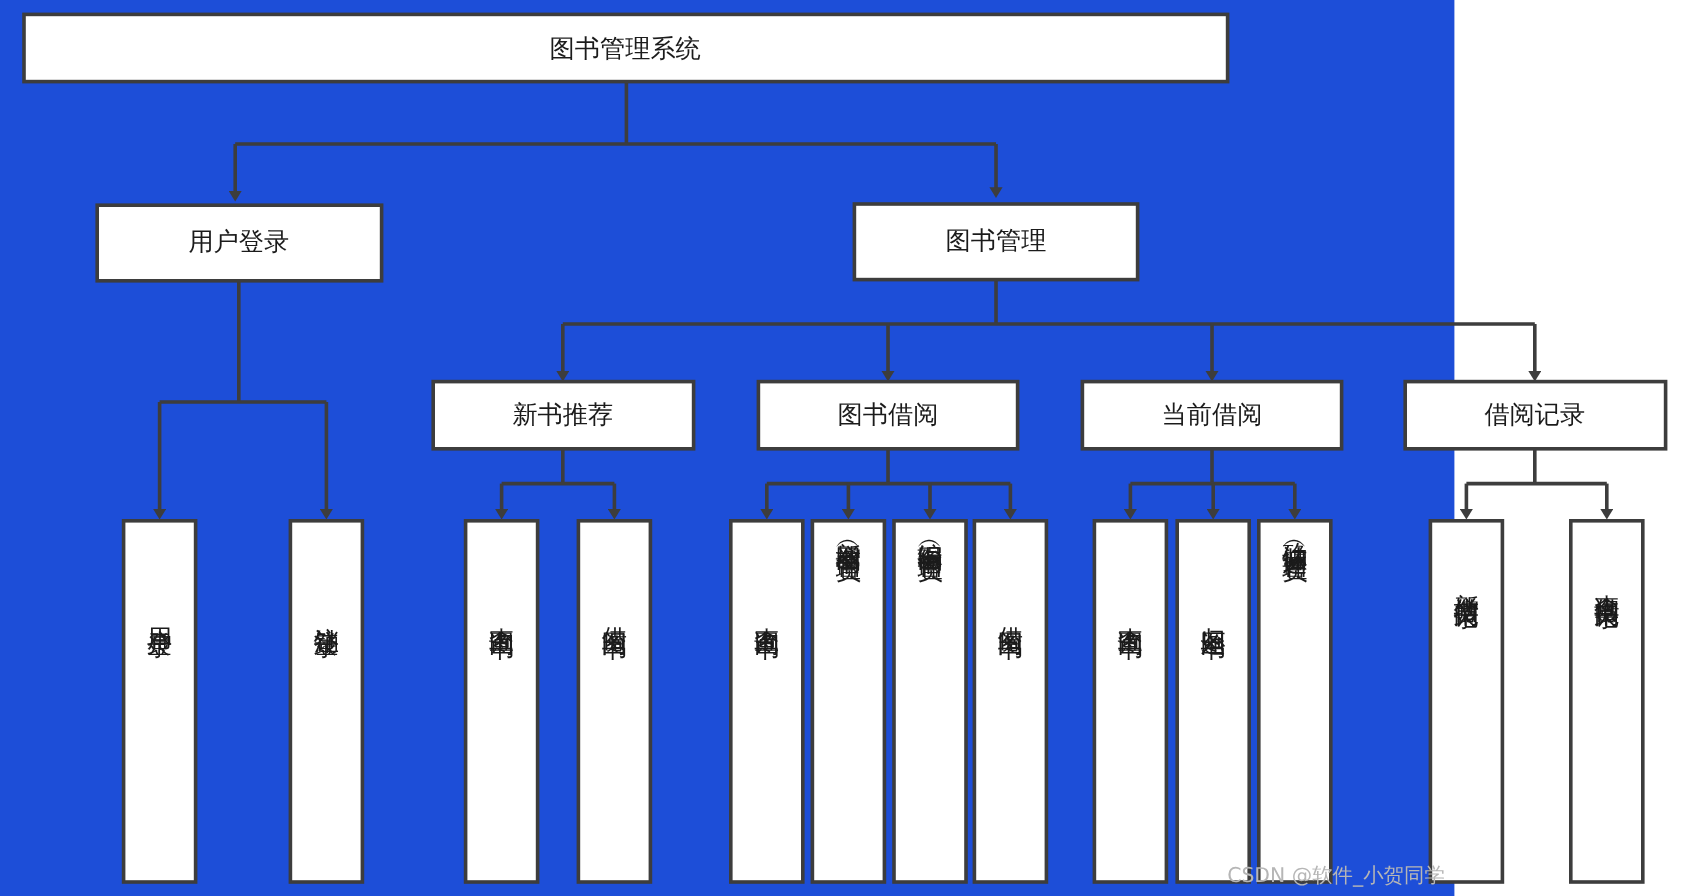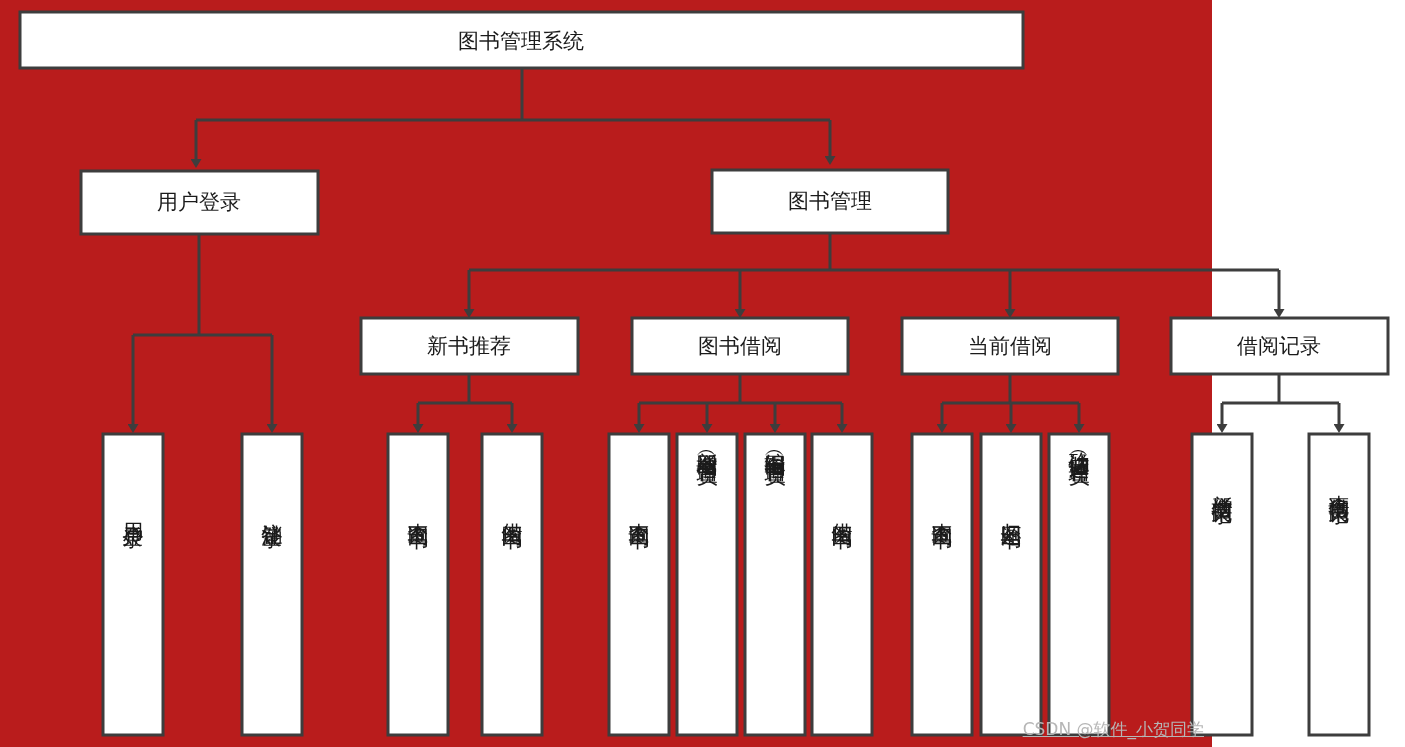--- a/index.html
+++ b/index.html
@@ -1,41 +1,40 @@
 <!DOCTYPE html>
 <html><head>
 <meta charset="utf-8">
 <style>
   html,body{margin:0;padding:0;background:#ffffff;}
   body{
     width:1405px;height:747px;overflow:hidden;
     font-family:"DejaVu Sans","Liberation Sans",sans-serif;
   }
-  #diagram-root{position:relative;width:1212px;height:747px;background:#b91c1c;}
+  #diagram-root{position:relative;width:1212px;height:747px;background:#1d4ed8;}
   svg#tree{position:absolute;left:0;top:0;width:1405px;height:747px;}
   .node-rect{fill:#ffffff;stroke:#3d3d3d;stroke-width:3;}
   .edge{stroke:#3d3d3d;stroke-width:3;fill:none;}
   .node-label{
     font-family:"DejaVu Sans","Liberation Sans",sans-serif;
     fill:#1b1b1b;font-size:21px;
     dominant-baseline:middle;text-anchor:middle;
   }
   .node-label-vert{
     font-family:"DejaVu Sans","Liberation Sans",sans-serif;
     fill:#1b1b1b;font-size:21px;
     writing-mode:vertical-rl;
     text-anchor:middle;
     letter-spacing:2px;
   }
   .watermark{
     position:absolute;right:8px;bottom:6px;
     font-family:"DejaVu Sans","Liberation Sans",sans-serif;
     font-size:17px;color:#b6b6b6;white-space:nowrap;
     pointer-events:none;
-    text-decoration:underline;
   }
 </style>
 </head>
 <body>
 
 <div id="diagram-root">
 
   <svg id="tree" viewBox="0 0 1405 747">
     <defs>
       <marker id="arrow" markerWidth="9" markerHeight="11" refX="1" refY="5.5" orient="auto" markerUnits="userSpaceOnUse">

